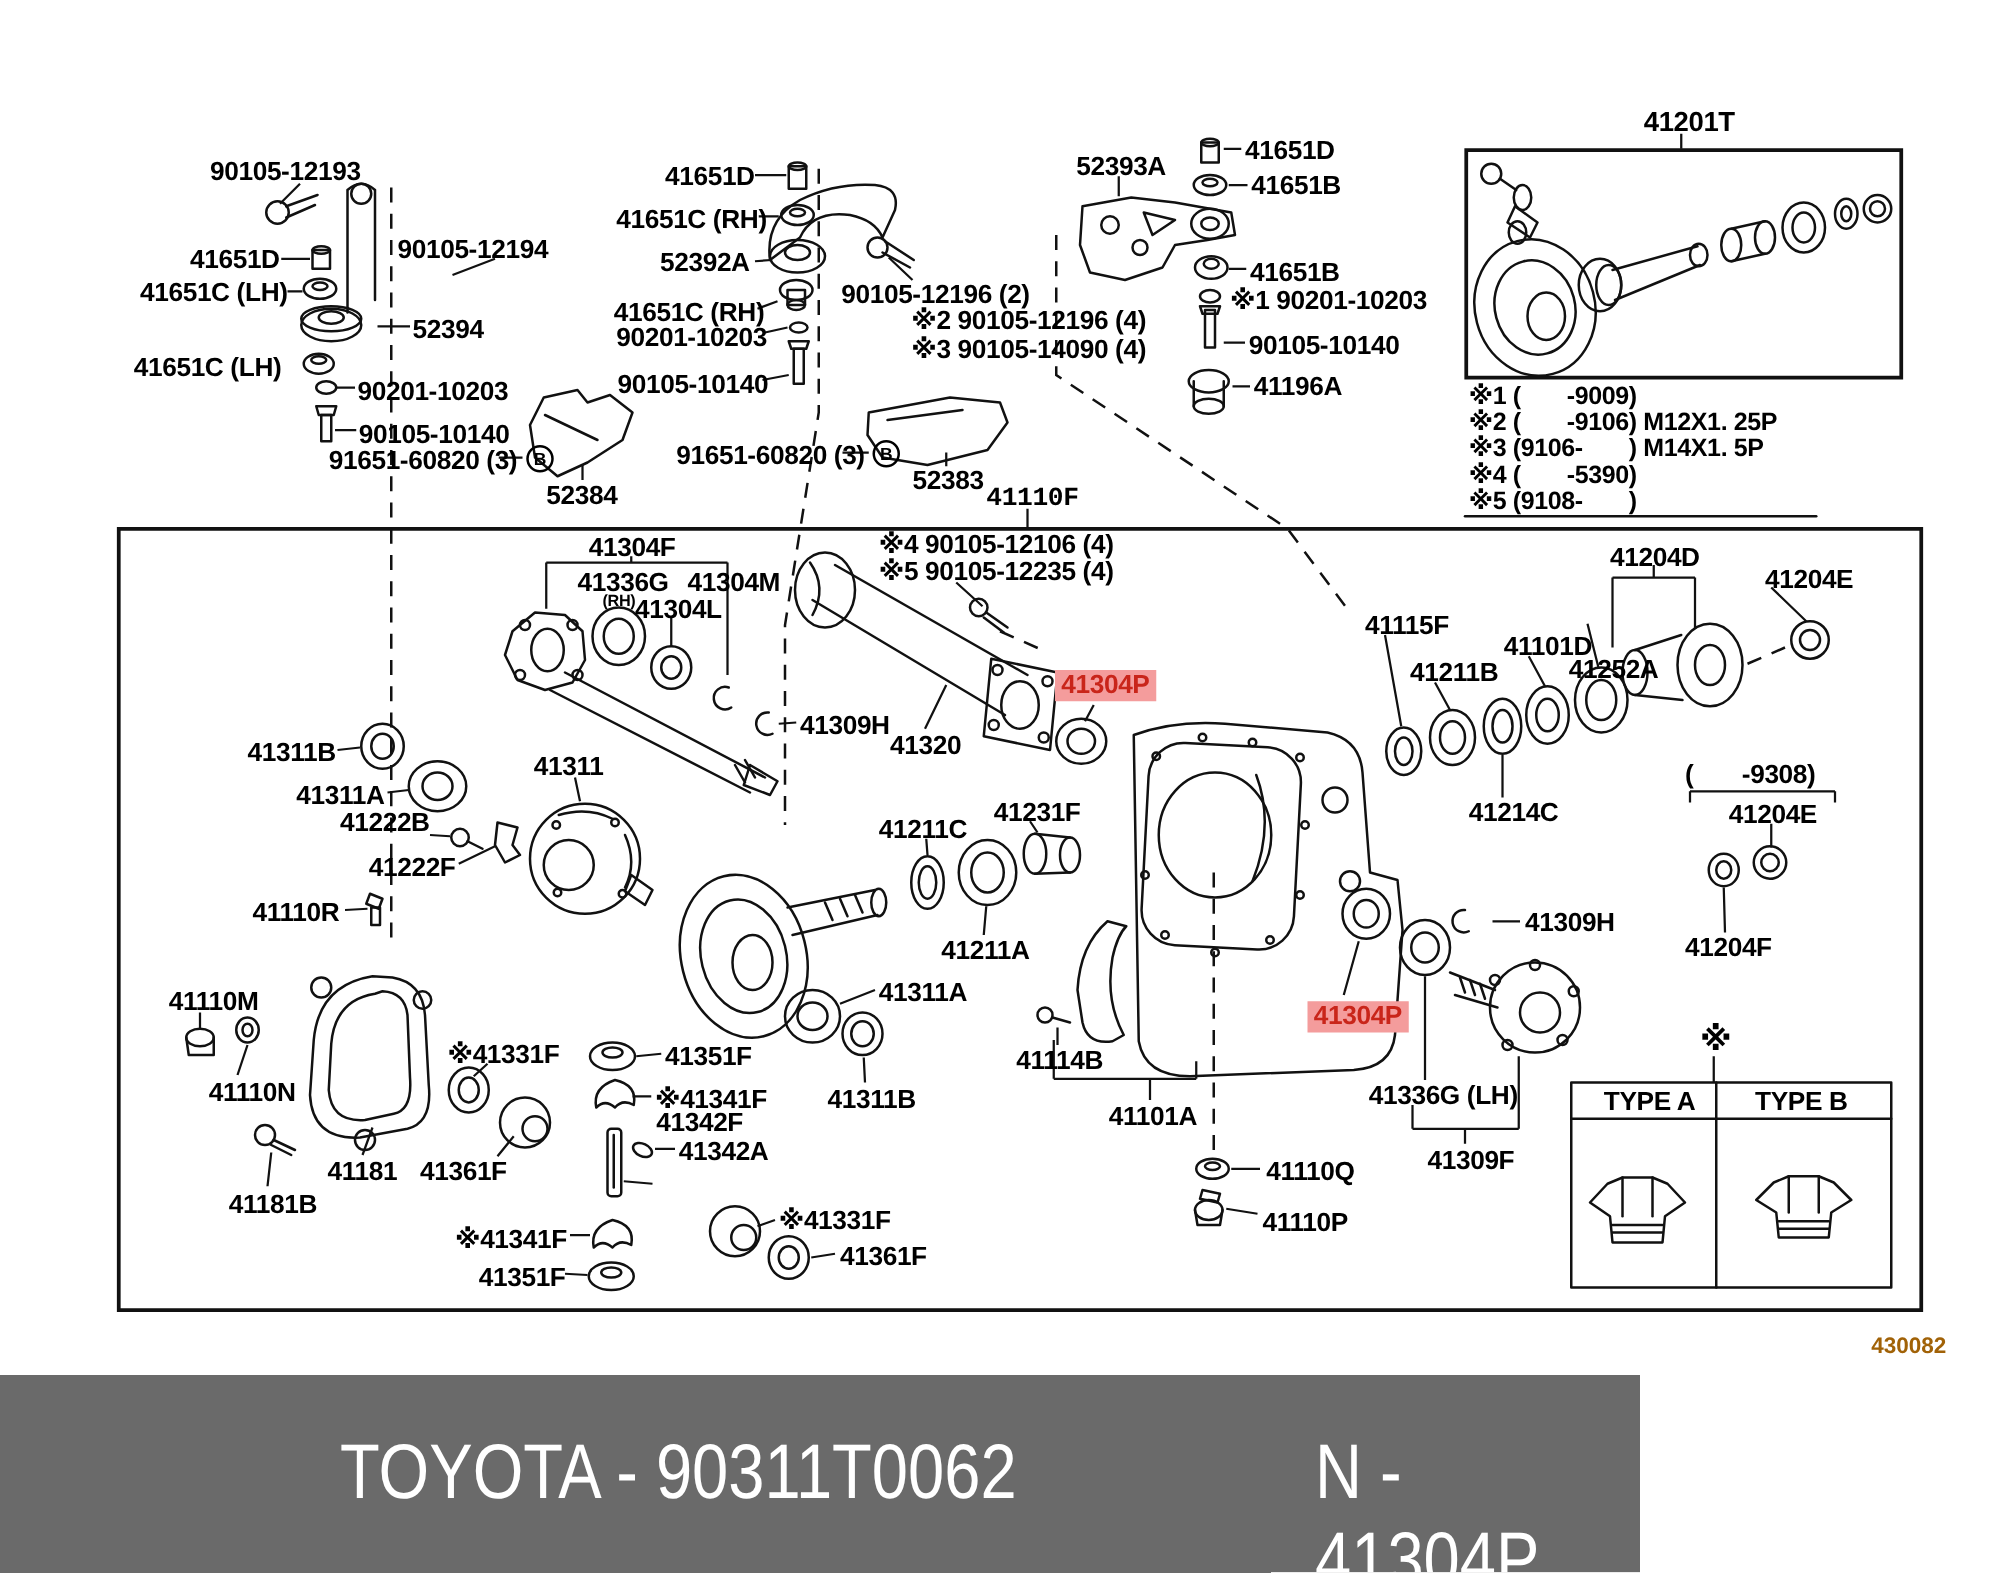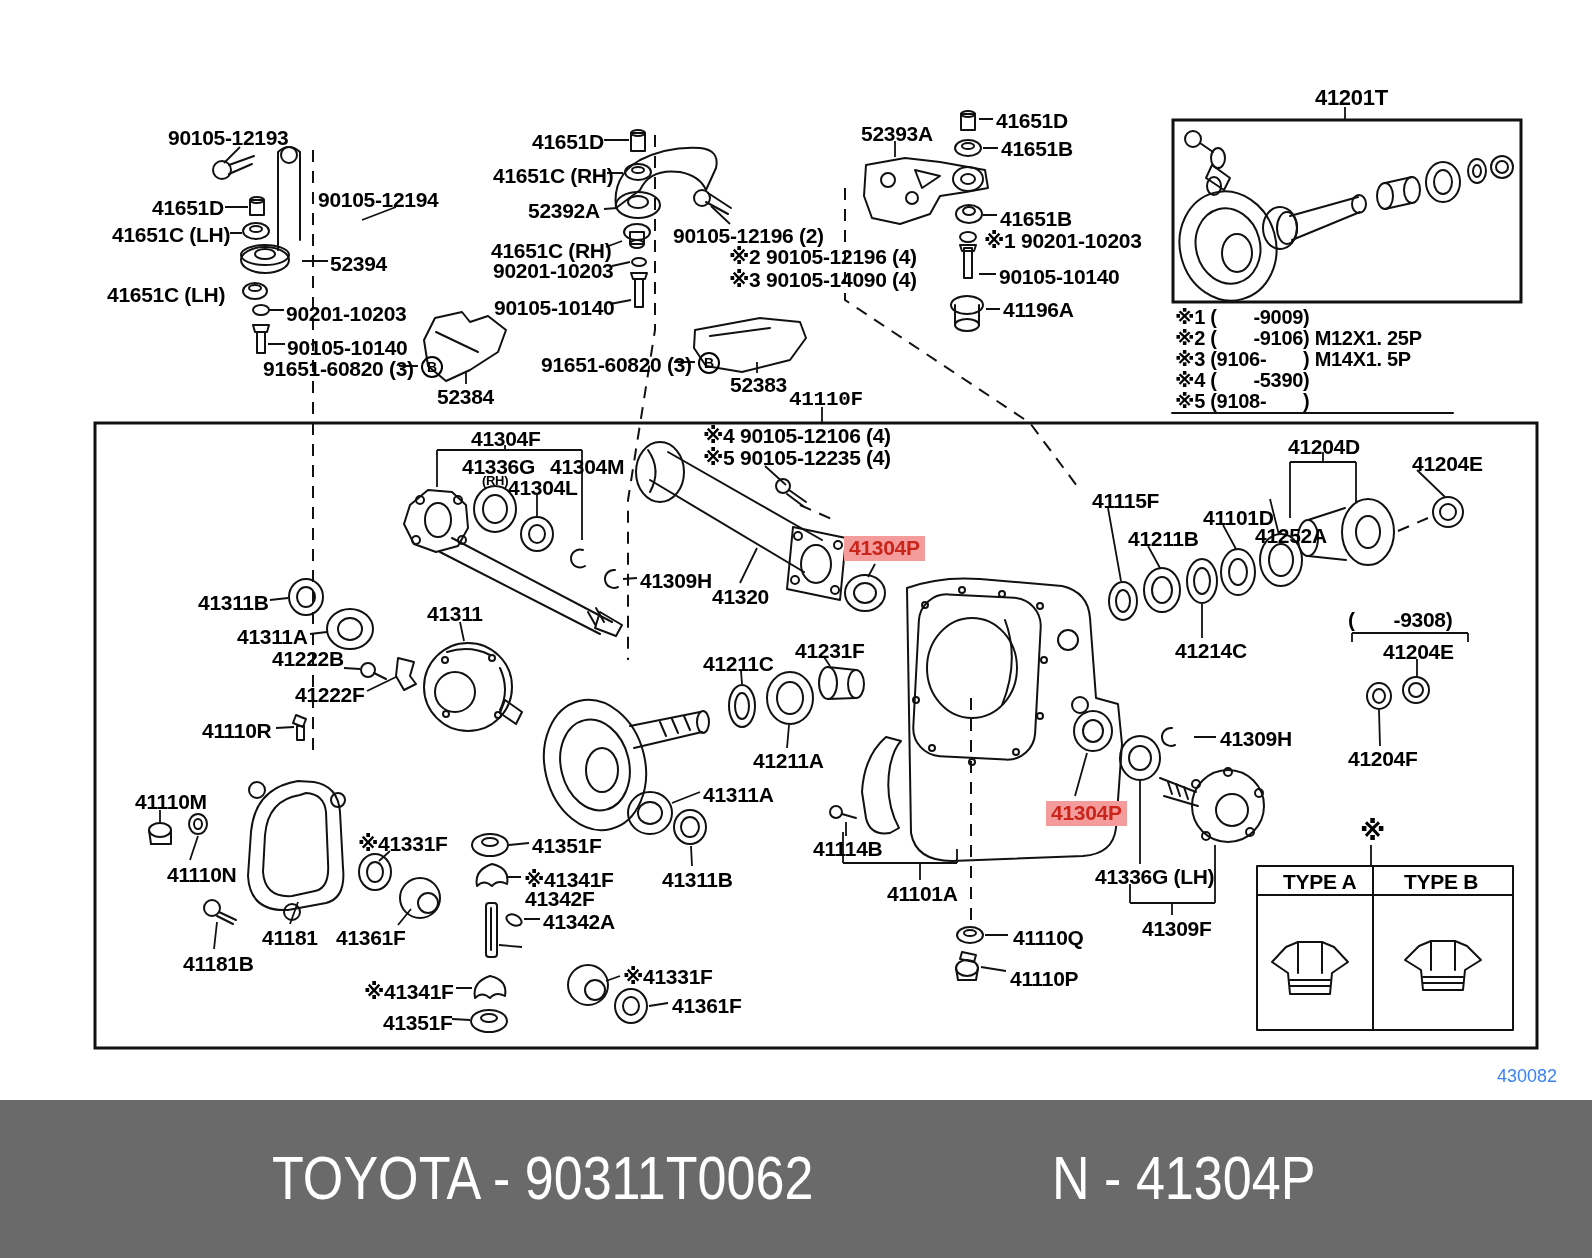--- a/index.html
+++ b/index.html
@@ -9,24 +9,24 @@
   svg.art *{vector-effect:non-scaling-stroke;}
   .s  {fill:none;stroke:#111;stroke-width:2;stroke-linecap:round;stroke-linejoin:round;}
   .s3 {fill:none;stroke:#111;stroke-width:3;}
   .ld {fill:none;stroke:#111;stroke-width:1.8;}
   .dsh{fill:none;stroke:#111;stroke-width:2;stroke-dasharray:12 9;}
   .lbl{position:absolute;font-weight:bold;font-size:21px;line-height:1.04;color:#000;
        letter-spacing:-0.3px;white-space:pre;}
   .hl{background:#f49c9c;color:#c9251a;padding:1px 5px 2px;}
   .circled{border:2px solid #000;border-radius:50%;width:22px;height:22px;box-sizing:border-box;
        text-align:center;line-height:18px;font-size:14px;letter-spacing:0;padding:0;}
-  .banner{position:absolute;left:0;top:1100px;width:1592px;height:158px;background:#6a6a6a;}
+  .banner{position:absolute;left:0;top:1100px;width:1312px;height:158px;background:#6a6a6a;}
   .banner .bt{position:absolute;top:42px;color:#fff;font-weight:400;font-size:62px;
        transform:scaleX(0.84);transform-origin:left center;letter-spacing:0px;}
-  .sheet{position:absolute;font-weight:normal;font-size:18px;color:#3b82f6;}
+  .sheet{position:absolute;font-weight:bold;font-size:18px;color:#a16207;}
 </style>
 </head>
 <body>
 
 <div id="stage">
 
   <svg class="art" width="1592" height="1258" viewBox="0 0 1592 1258">
 
     <rect class="s3" x="95" y="423" width="1442" height="625"></rect>
     <rect class="s3" x="1173" y="120" width="348" height="182"></rect>

